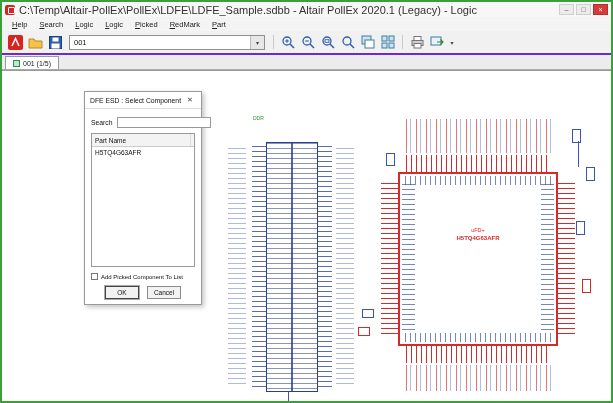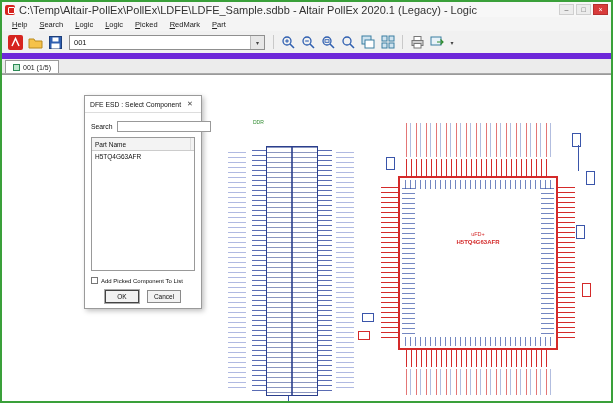--- a/index.html
+++ b/index.html
@@ -17,21 +17,21 @@
     font-size:7px;color:#555;background:#ececec;border:1px solid #cfcfcf;box-sizing:border-box;}
   .win-btn.close{background:#d83b3b;border-color:#b52f2f;color:#fff;}
 
   
   .menubar{height:14px;display:flex;align-items:center;padding-left:4px;background:#f4f4f4;font-size:7.5px;color:#222;flex:0 0 auto;}
   .menu-item{display:inline-block;padding:1px 6px;}
   .menu-item::first-letter{text-decoration:underline;}
 
   
   .toolbar{height:22px;display:flex;align-items:center;padding:0 4px;gap:2px;background:#f1f1f1;
-    border-bottom:6px solid #6d28d9;flex:0 0 auto;}
+    border-bottom:2px solid #6d28d9;flex:0 0 auto;}
   .tool-btn{width:18px;height:18px;display:flex;align-items:center;justify-content:center;flex:0 0 auto;}
   .combo{width:196px;height:15px;background:#fff;border:1px solid #8f8f8f;box-sizing:border-box;
     display:flex;align-items:center;font-size:7.5px;padding-left:4px;color:#111;margin:0 3px;}
   .combo-arrow{margin-left:auto;width:13px;height:13px;background:#e7e7e7;border-left:1px solid #bbb;
     display:flex;align-items:center;justify-content:center;font-size:6px;color:#444;}
   .tb-sep{width:1px;height:14px;background:#c9c9c9;margin:0 3px;flex:0 0 auto;}
   .more-arrow{font-size:6px;color:#444;width:8px;text-align:center;}
 
   
   .tabbar{height:14px;display:flex;align-items:flex-end;background:#ececec;border-bottom:1px solid #aaa;

